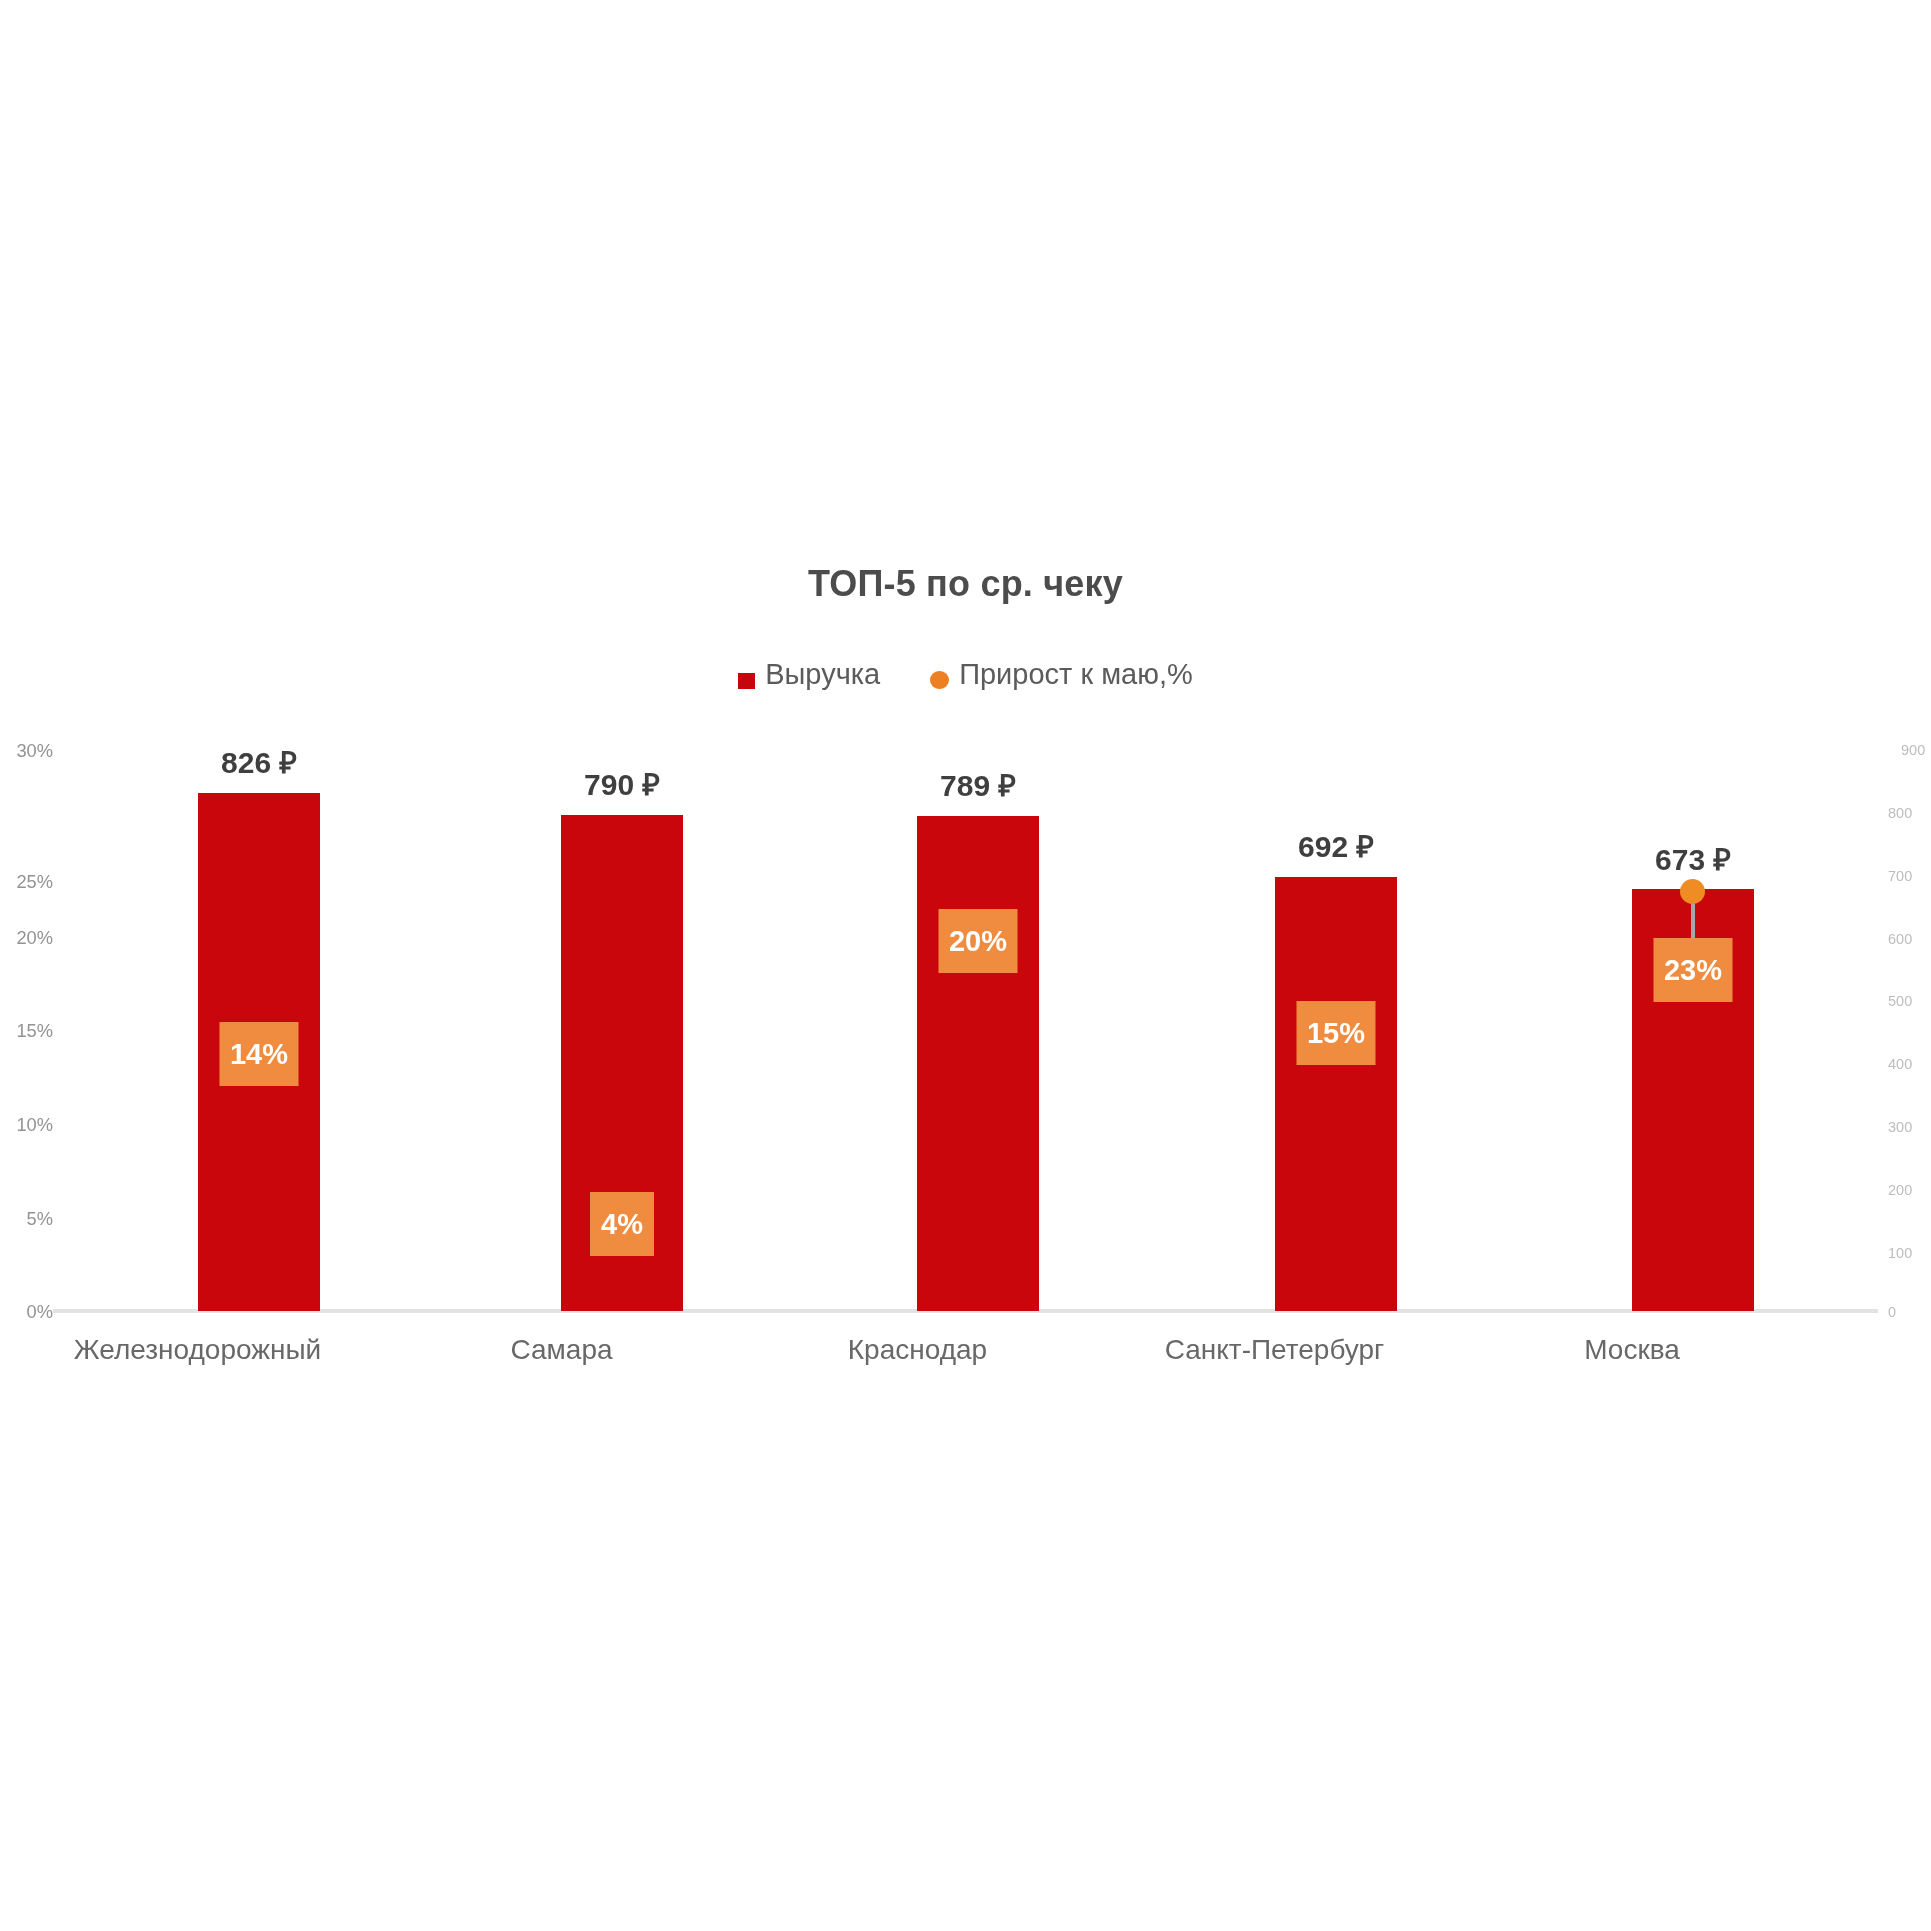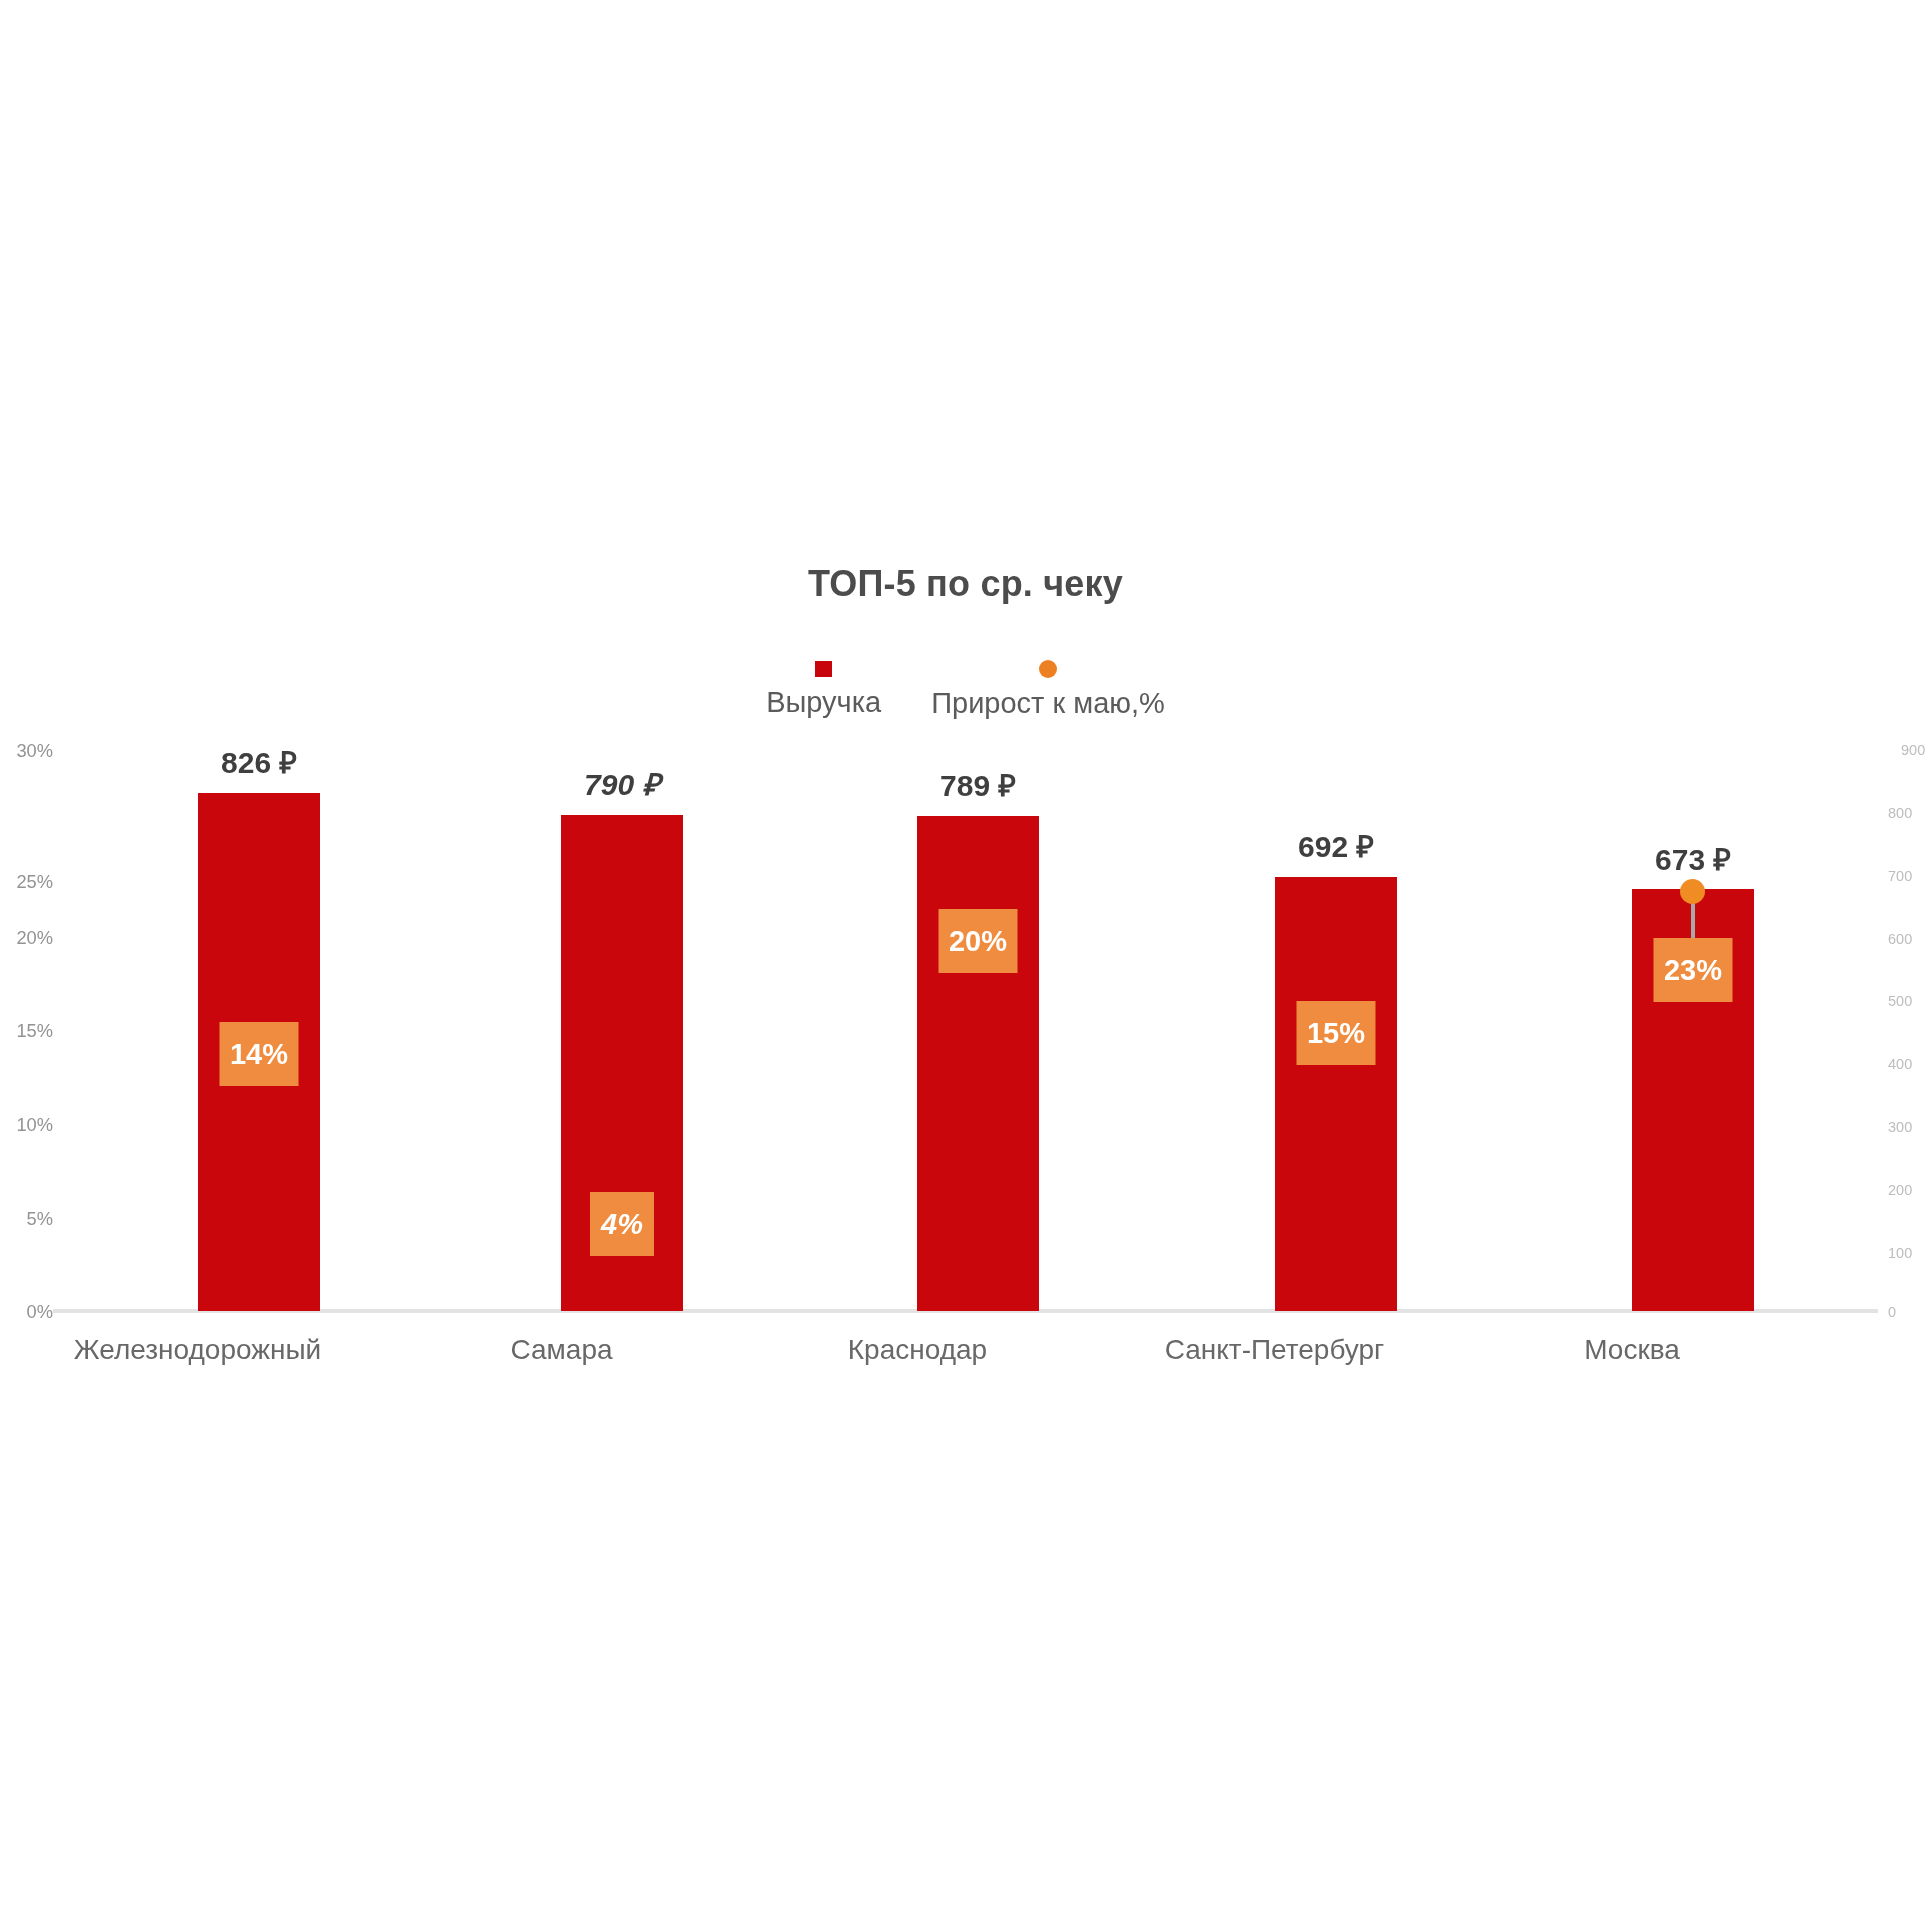--- a/index.html
+++ b/index.html
@@ -48,23 +48,22 @@
     left: 0;
     top: 660px;
     width: 1931px;
     display: flex;
     justify-content: center;
     align-items: center;
     gap: 50px;
   }
   .legend-item {
     display: flex;
-    align-items: center;
+    align-items: flex-end;
     gap: 10.6px;
-    flex-direction: column;
   }
   .legend-label {
     font-size: 29px;
     color: #5b5b5b;
     line-height: 1;
   }
   .swatch-square {
     width: 16.4px;
     height: 16.4px;
     background: #c8050a;
@@ -237,21 +236,21 @@
     <div class="baseline"></div>
 
     <div class="plot">
 
       <div class="bar-group" style="left:137px; width:122px; height:563px;">
         <div class="bar" style="height:518px;"></div>
         <div class="bar-value" style="bottom:533px;">826 ₽</div>
         <div class="growth-box" style="bottom:225px; width:79px; height:64px;">14%</div>
       </div>
 
-      <div class="bar-group" style="left:500px; width:122px; height:563px;font-style:italic;">
+      <div class="bar-group" style="left:500px; width:122px; height:563px;">
         <div class="bar" style="height:496px;"></div>
         <div class="bar-value" style="bottom:511px;">790 ₽</div>
         <div class="growth-box" style="bottom:55px; width:64px; height:64px;">4%</div>
       </div>
 
       <div class="bar-group" style="left:856px; width:122px; height:563px;">
         <div class="bar" style="height:495px;"></div>
         <div class="bar-value" style="bottom:510px;">789 ₽</div>
         <div class="growth-box" style="bottom:338px; width:79px; height:64px;">20%</div>
       </div>

